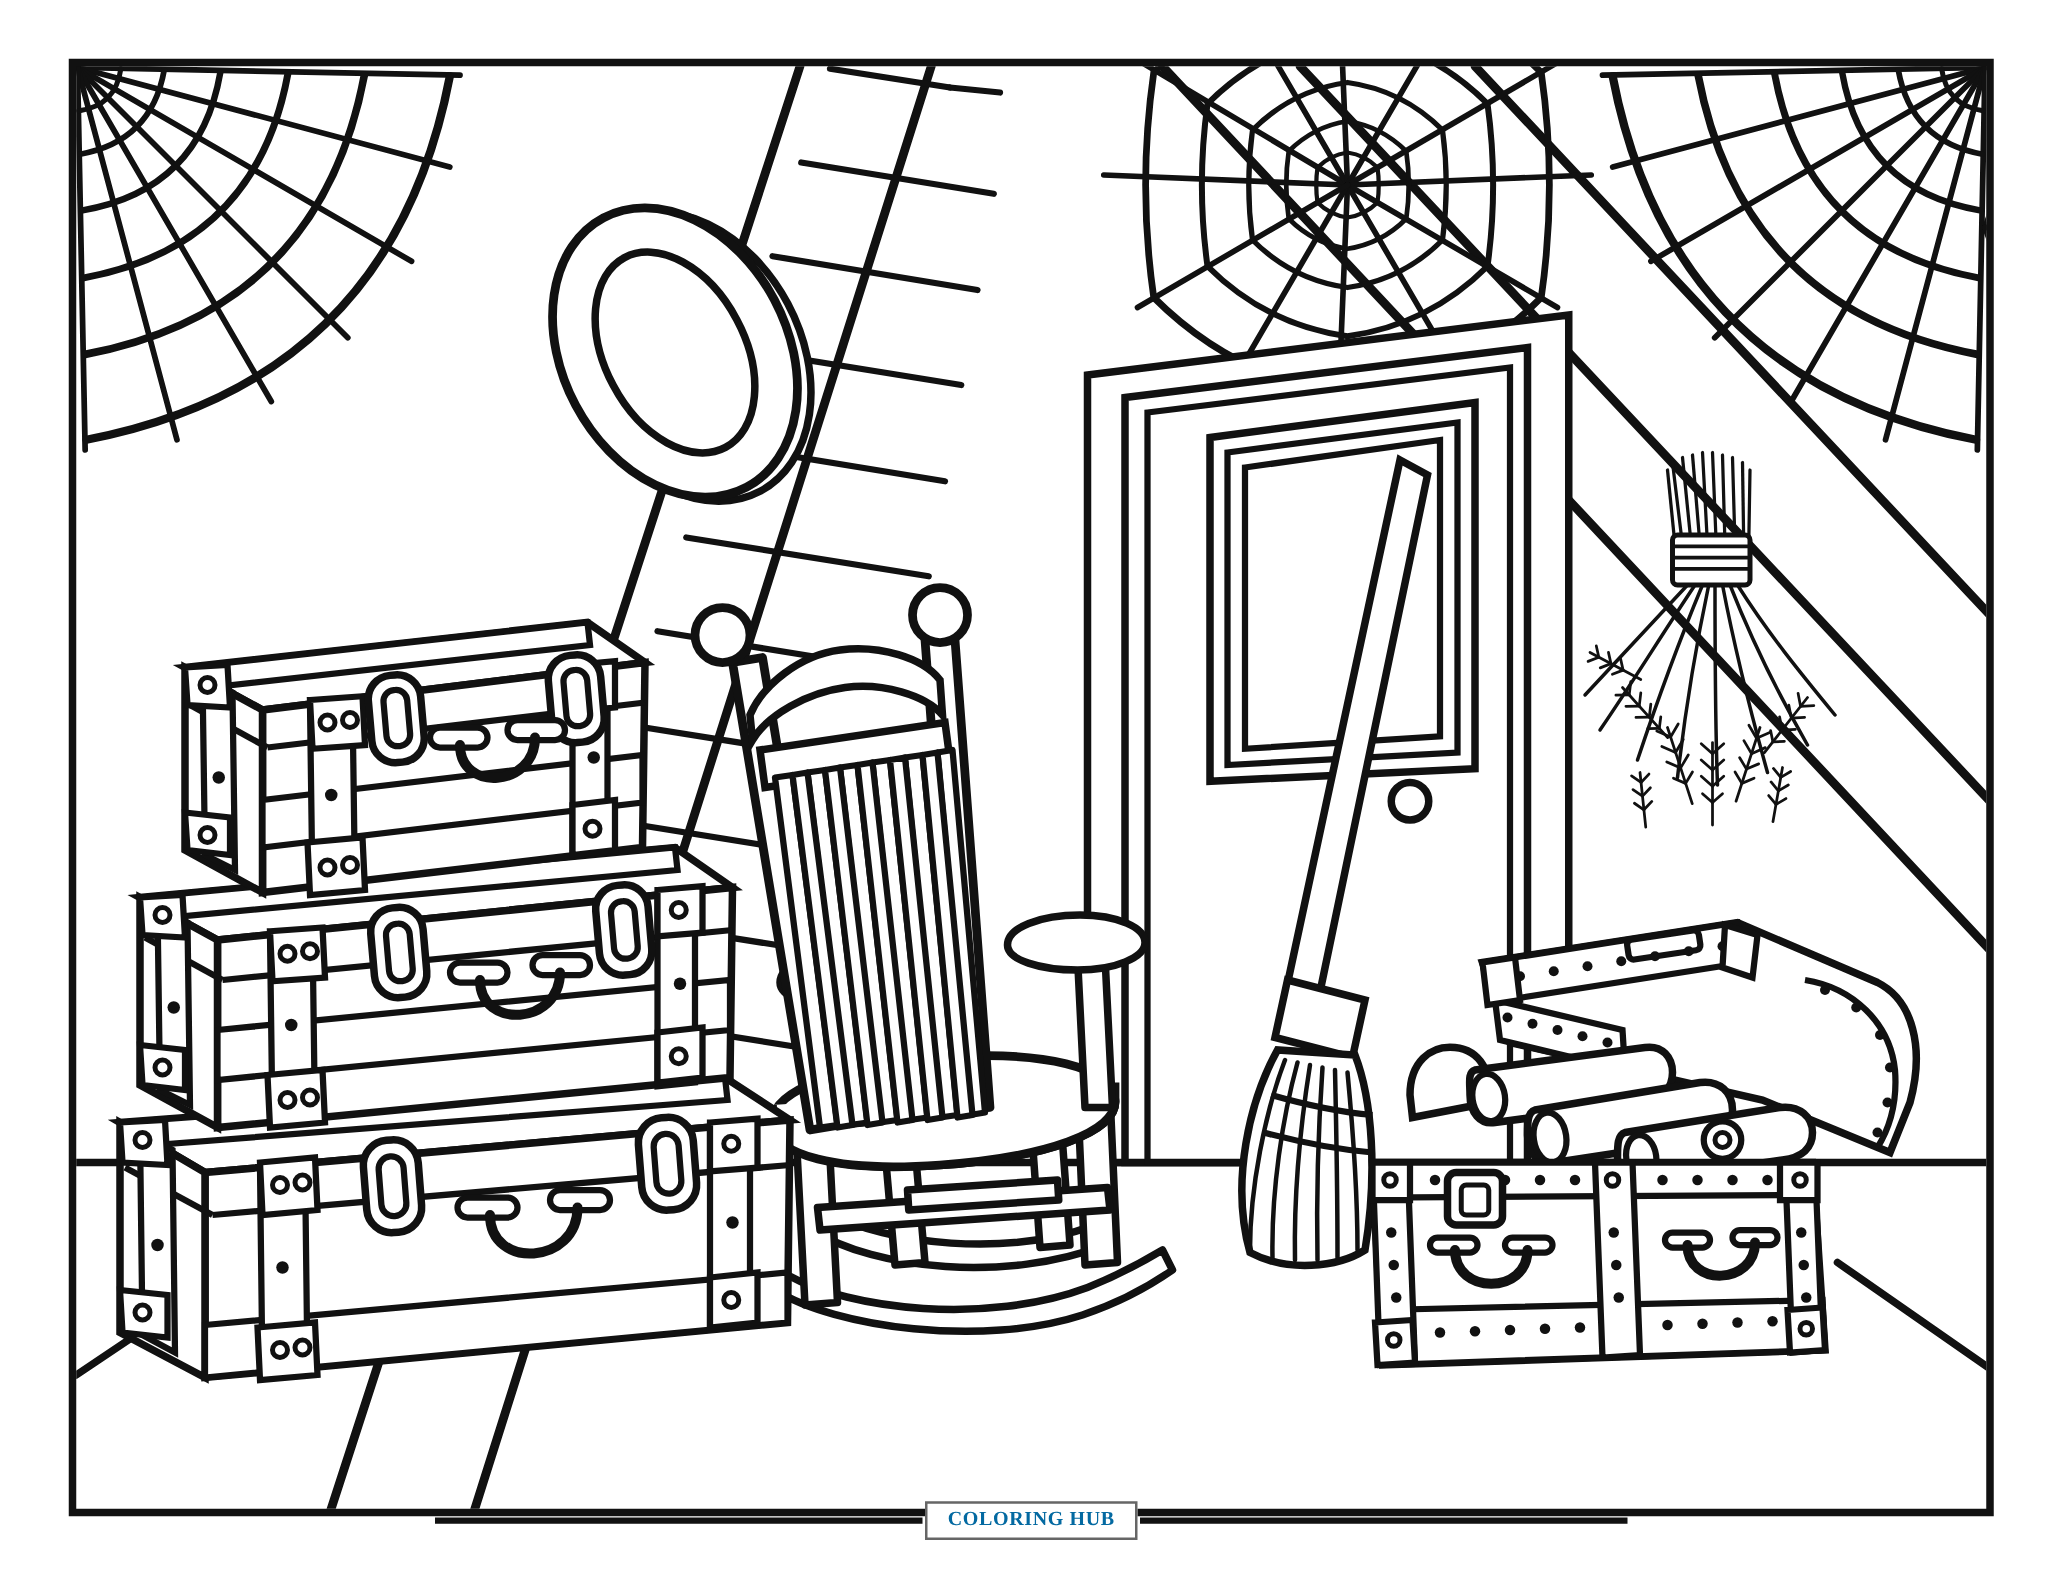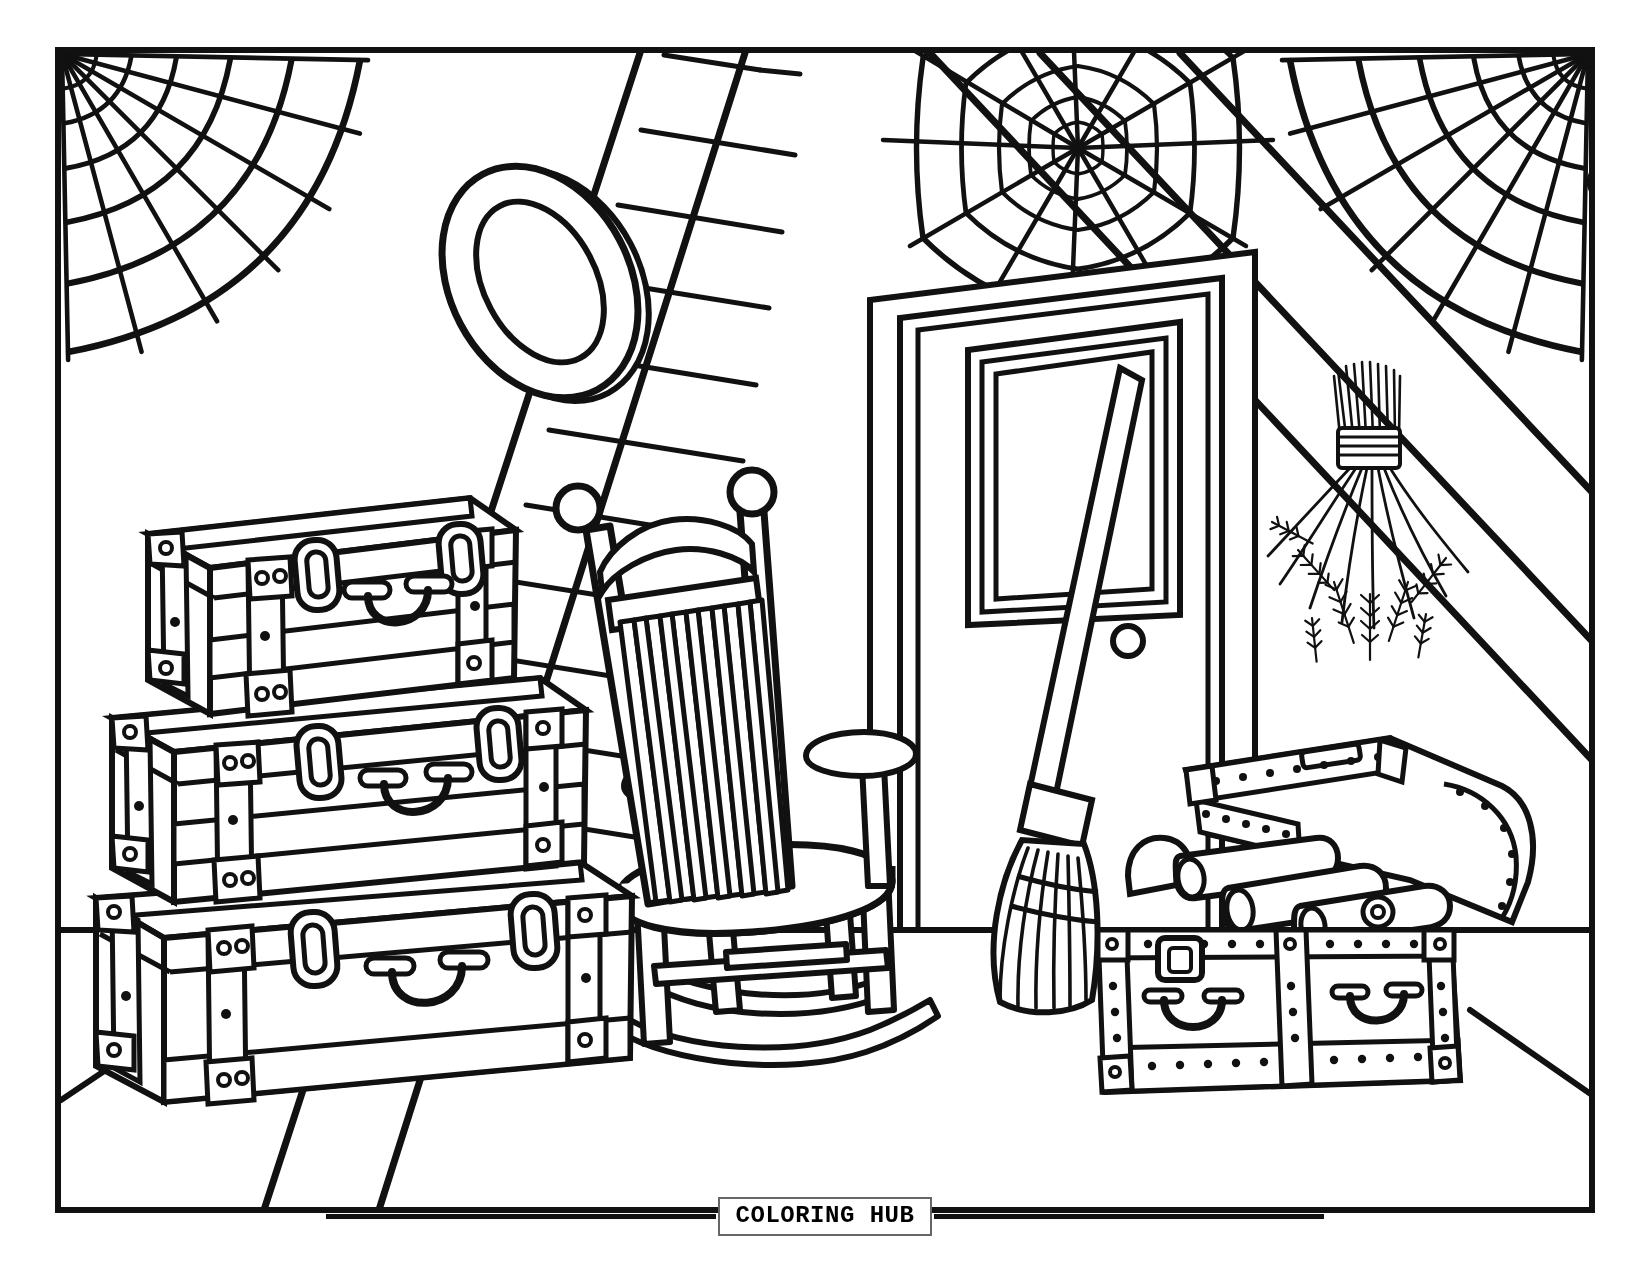--- a/index.html
+++ b/index.html
@@ -40,25 +40,25 @@
     width: 390px;
   }
   #wm-box {
     border: 2px solid #666666;
     background: #ffffff;
     padding: 5px 16px 6px 16px;
     margin: 0 2px;
     flex: 0 0 auto;
   }
   #wm-text {
-    font-family: Liberation Mono, monospace;
+    font-family: Liberation Serif, serif;
     font-weight: bold;
-    font-size: 24px;
+    font-size: 16px;
     letter-spacing: 0.5px;
-    color: #000000;
+    color: #0369a1;
     line-height: 1;
     white-space: nowrap;
   }
 </style>
 </head>
 <body>
 
 <div id="page">
 
   <svg id="artboard" viewBox="0 0 1650 1275" xmlns="http://www.w3.org/2000/svg">

